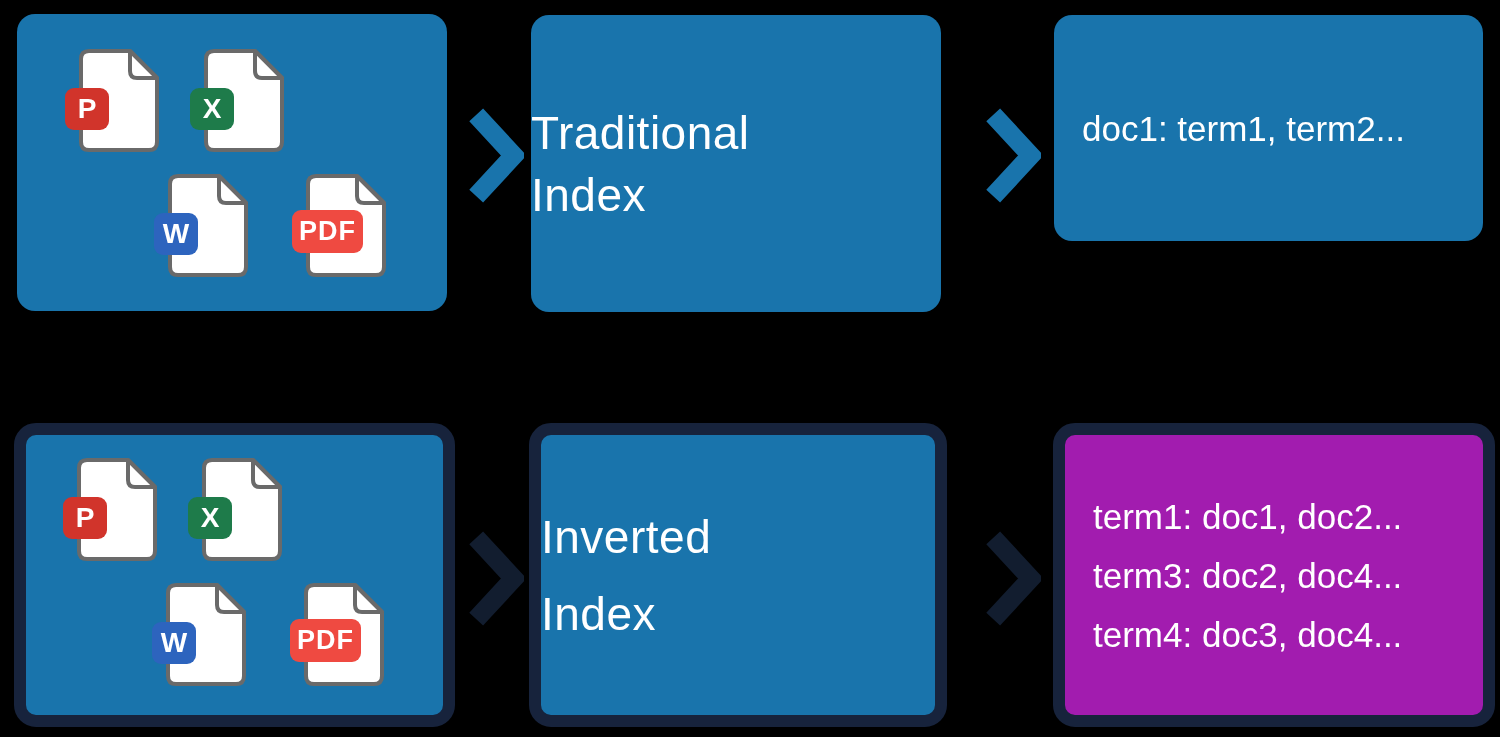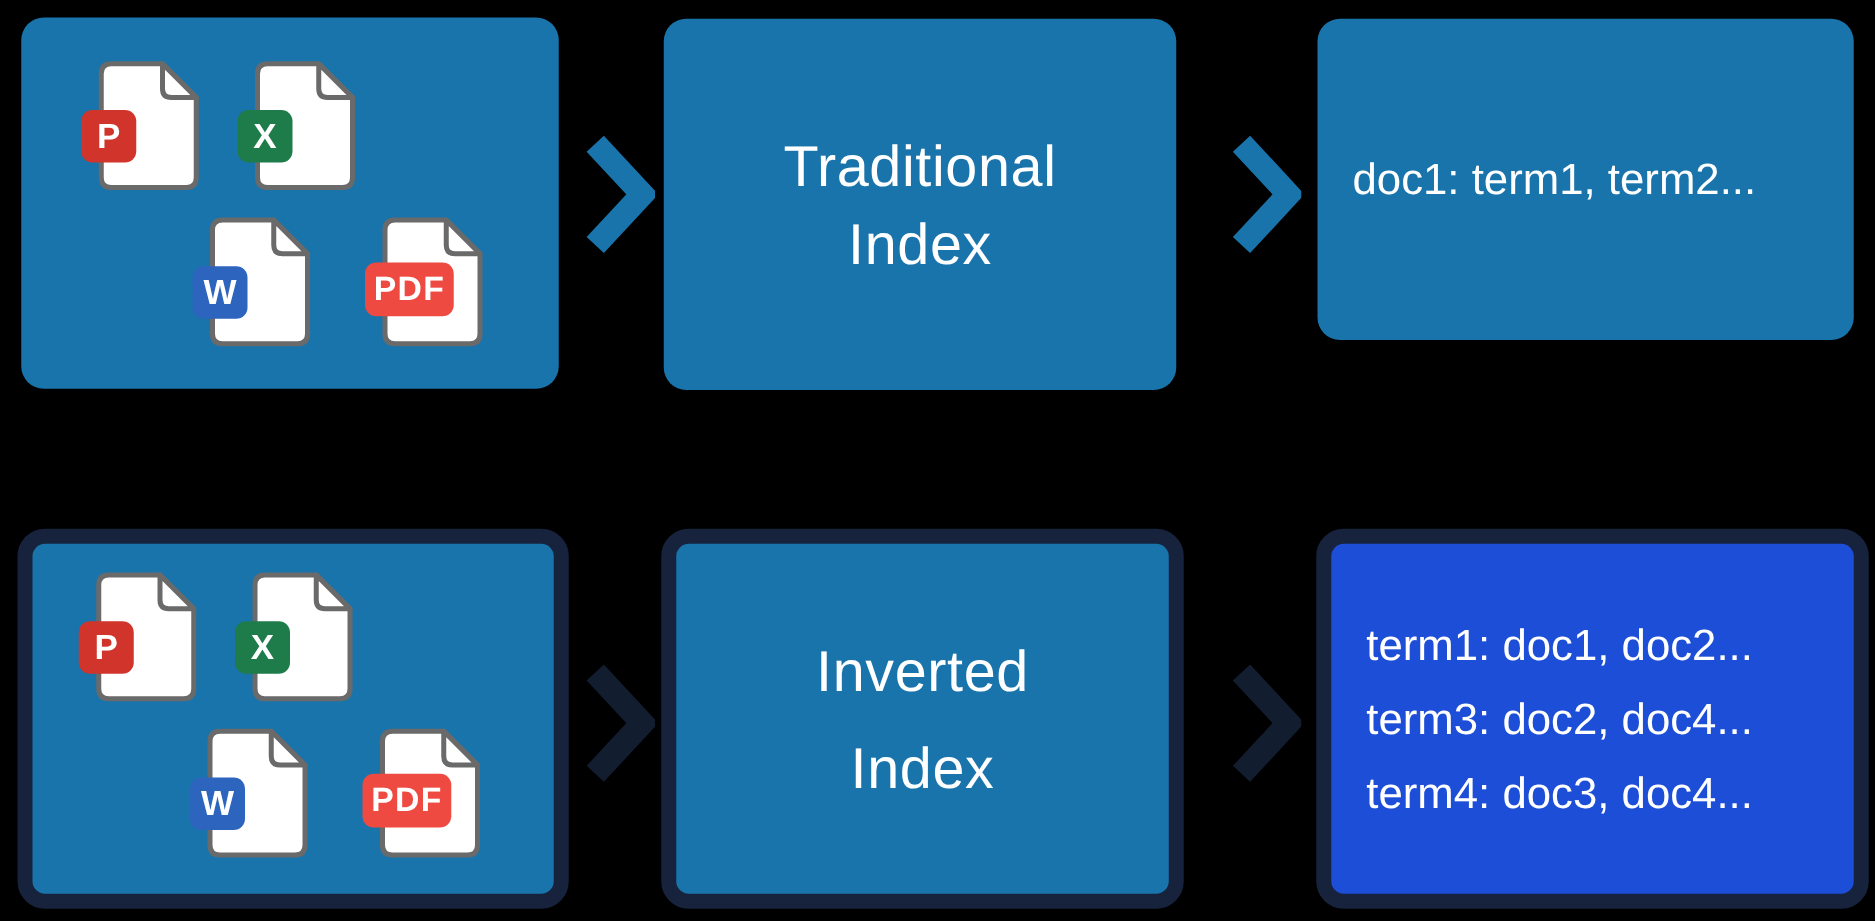--- a/index.html
+++ b/index.html
@@ -5,21 +5,21 @@
   html,body{margin:0;padding:0;}
   body{font-family:"Liberation Sans", sans-serif;}
   .canvas{position:relative;width:1500px;height:737px;overflow:hidden;}
 
   .box{position:absolute;border-radius:18px;box-sizing:border-box;}
   .bordered{border:12px solid;border-radius:22px;}
 
   
   .r1c1{left:17px;top:14px;width:430px;height:297px;}
   .r1c2{left:531px;top:15px;width:410px;height:297px;}
-  .r1c3{left:1054px;top:15px;width:429px;height:257px;}
+  .r1c3{left:1054px;top:15px;width:429px;height:226px;}
   .r2c1{left:14px;top:423px;width:441px;height:304px;}
   .r2c2{left:529px;top:423px;width:418px;height:304px;}
   .r2c3{left:1053px;top:423px;width:442px;height:304px;}
 
   .arrow{position:absolute;width:58px;height:95px;}
   .a1{left:466px;top:108px;}
   .a2{left:983px;top:108px;}
   .a3{left:466px;top:531px;}
   .a4{left:983px;top:531px;}
 
@@ -31,21 +31,21 @@
   .doc-w{left:150px;top:159px;}
   .doc-pdf{left:288px;top:159px;}
   .bordered .doc{transform:translate(-11px,-12px);}
 
   .badge{position:absolute;display:flex;align-items:center;justify-content:center;
          color:#fff;font-weight:700;border-radius:9px;}
   .badge-sq{width:44px;height:42px;font-size:28px;left:-13px;top:40px;}
   .badge-pdf{width:71px;height:43px;font-size:27px;left:-13px;top:37px;letter-spacing:1px;}
 
   
-  .label-box{display:flex;flex-direction:column;align-items:center;justify-content:center;}
+  .label-box{display:flex;flex-direction:column;align-items:flex-start;justify-content:center;}
   .label-line{font-size:46px;line-height:62px;font-weight:500;letter-spacing:0.5px;}
 
   
   .out-box{display:flex;flex-direction:column;justify-content:center;padding-left:28px;}
   .out-line{font-size:35px;line-height:59px;font-weight:500;white-space:nowrap;}
 </style>
 </head>
 <body>
 
 <div class="canvas" style="background: rgb(0, 0, 0); color: rgb(255, 255, 255);">
@@ -135,19 +135,19 @@
 
   <div class="box bordered label-box r2c2" style="background: rgb(25, 116, 172); border-color: rgb(23, 35, 60); gap: 15px;">
     <div class="label-line">Inverted</div>
     <div class="label-line">Index</div>
   </div>
 
   <svg class="arrow a4" viewBox="0 0 58 96" style="color: rgb(18, 29, 47);">
     <polyline points="10,7 48,48 10,89" fill="none" stroke="currentColor" stroke-width="19"></polyline>
   </svg>
 
-  <div class="box bordered out-box r2c3" style="background: #1d4ed8; border-color: rgb(23, 35, 60);">
+  <div class="box bordered out-box r2c3" style="background: #a21caf; border-color: rgb(23, 35, 60);">
     <div class="out-line">term1: doc1, doc2...</div>
     <div class="out-line">term3: doc2, doc4...</div>
     <div class="out-line">term4: doc3, doc4...</div>
   </div>
 
 </div>
 
 </body></html>

